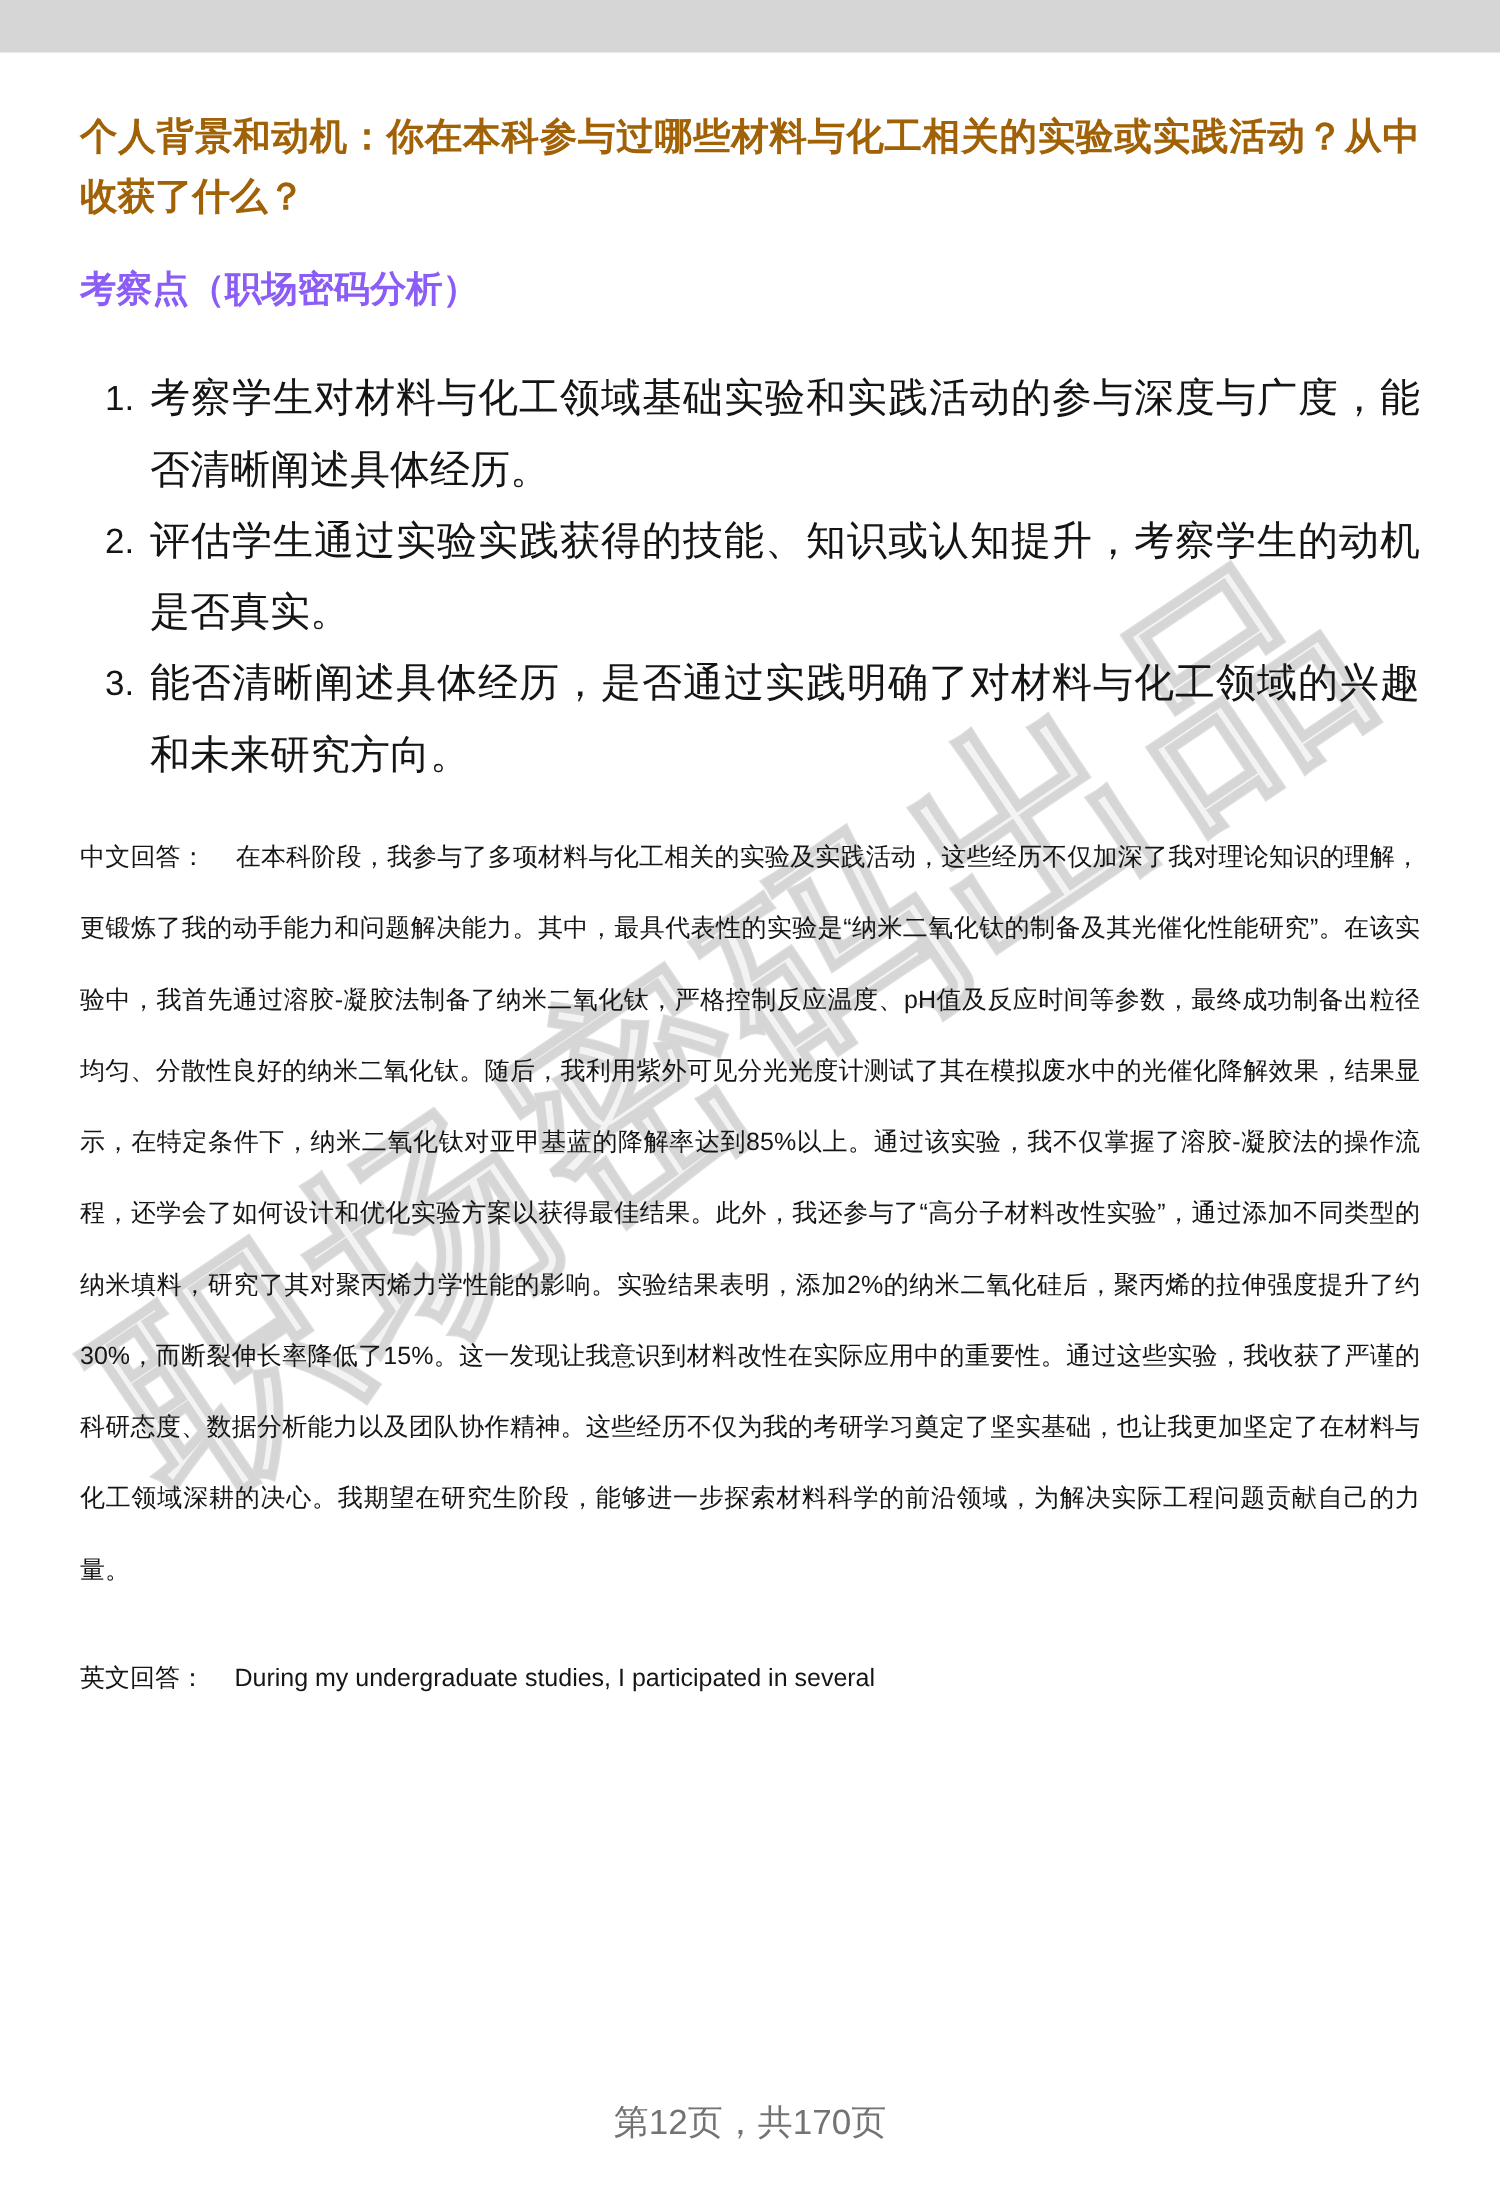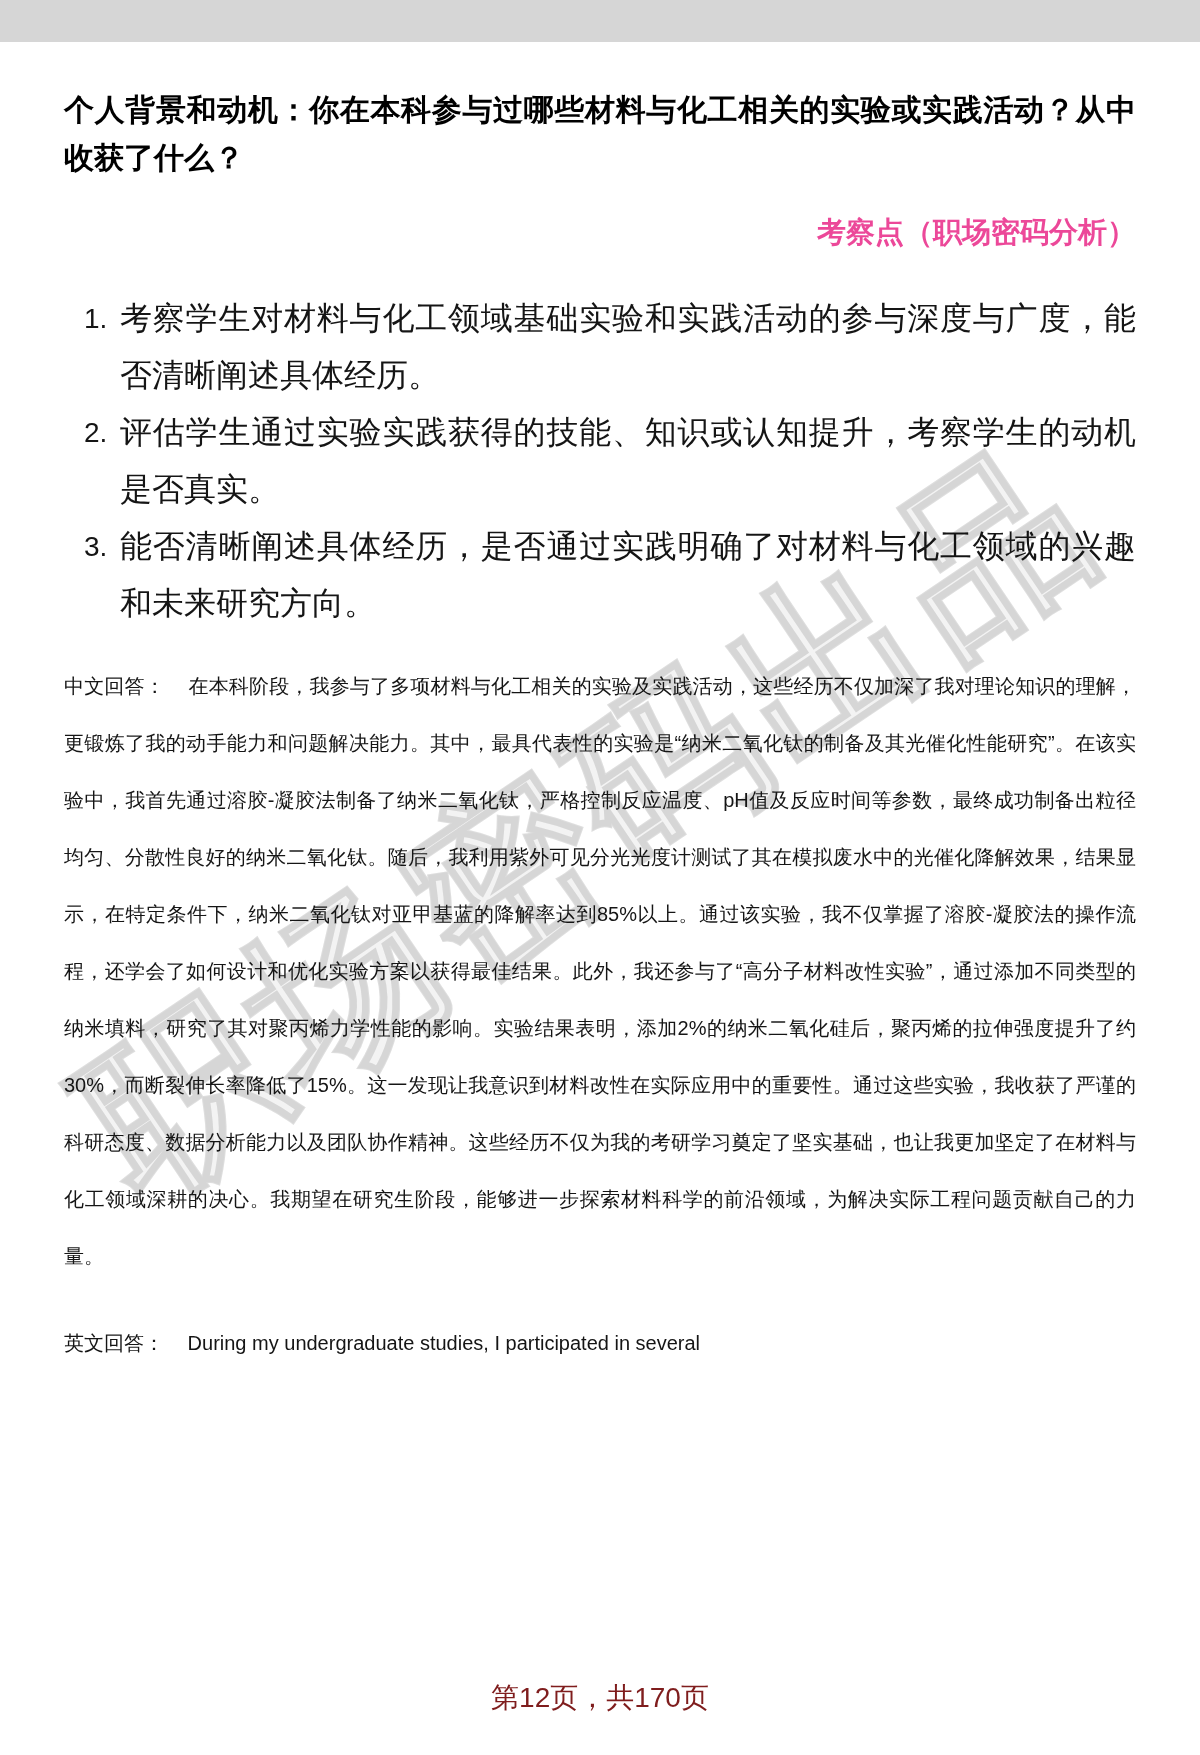--- a/index.html
+++ b/index.html
@@ -31,34 +31,33 @@
     font-weight: 700;
     letter-spacing: 10px;
     white-space: nowrap;
     color: rgba(190, 190, 190, 0.18);
     -webkit-text-stroke: 2px rgba(160, 160, 160, 0.35);
     pointer-events: none;
     z-index: 0;
   }
   .content { position: relative; z-index: 1; }
   .q-title {
-    color: #000000;
+    color: #a16207;
     font-weight: 700;
     font-size: 30px;
     line-height: 48px;
     margin-bottom: 30px;
     text-align: justify;
   }
   .section-heading {
-    color: #ec4899;
+    color: #8b5cf6;
     font-weight: 700;
     font-size: 29px;
     line-height: 40px;
     margin-bottom: 38px;
-    text-align: right;
   }
   .points {
     list-style: none;
     margin-bottom: 26px;
   }
   .point {
     display: flex;
     align-items: flex-start;
   }
   .point-num {
@@ -82,21 +81,21 @@
     margin-bottom: 30px;
   }
   .answer-label { margin-right: 18px; }
   .footer {
     position: absolute;
     bottom: 38px;
     left: 0;
     width: 100%;
     text-align: center;
     font-size: 28px;
-    color: #7f1d1d;
+    color: #737373;
   }
 </style>
 </head>
 <body>
 
 <div class="top-bar"></div>
 
 <div class="page">
   <div class="watermark">职场密码出品</div>
 

